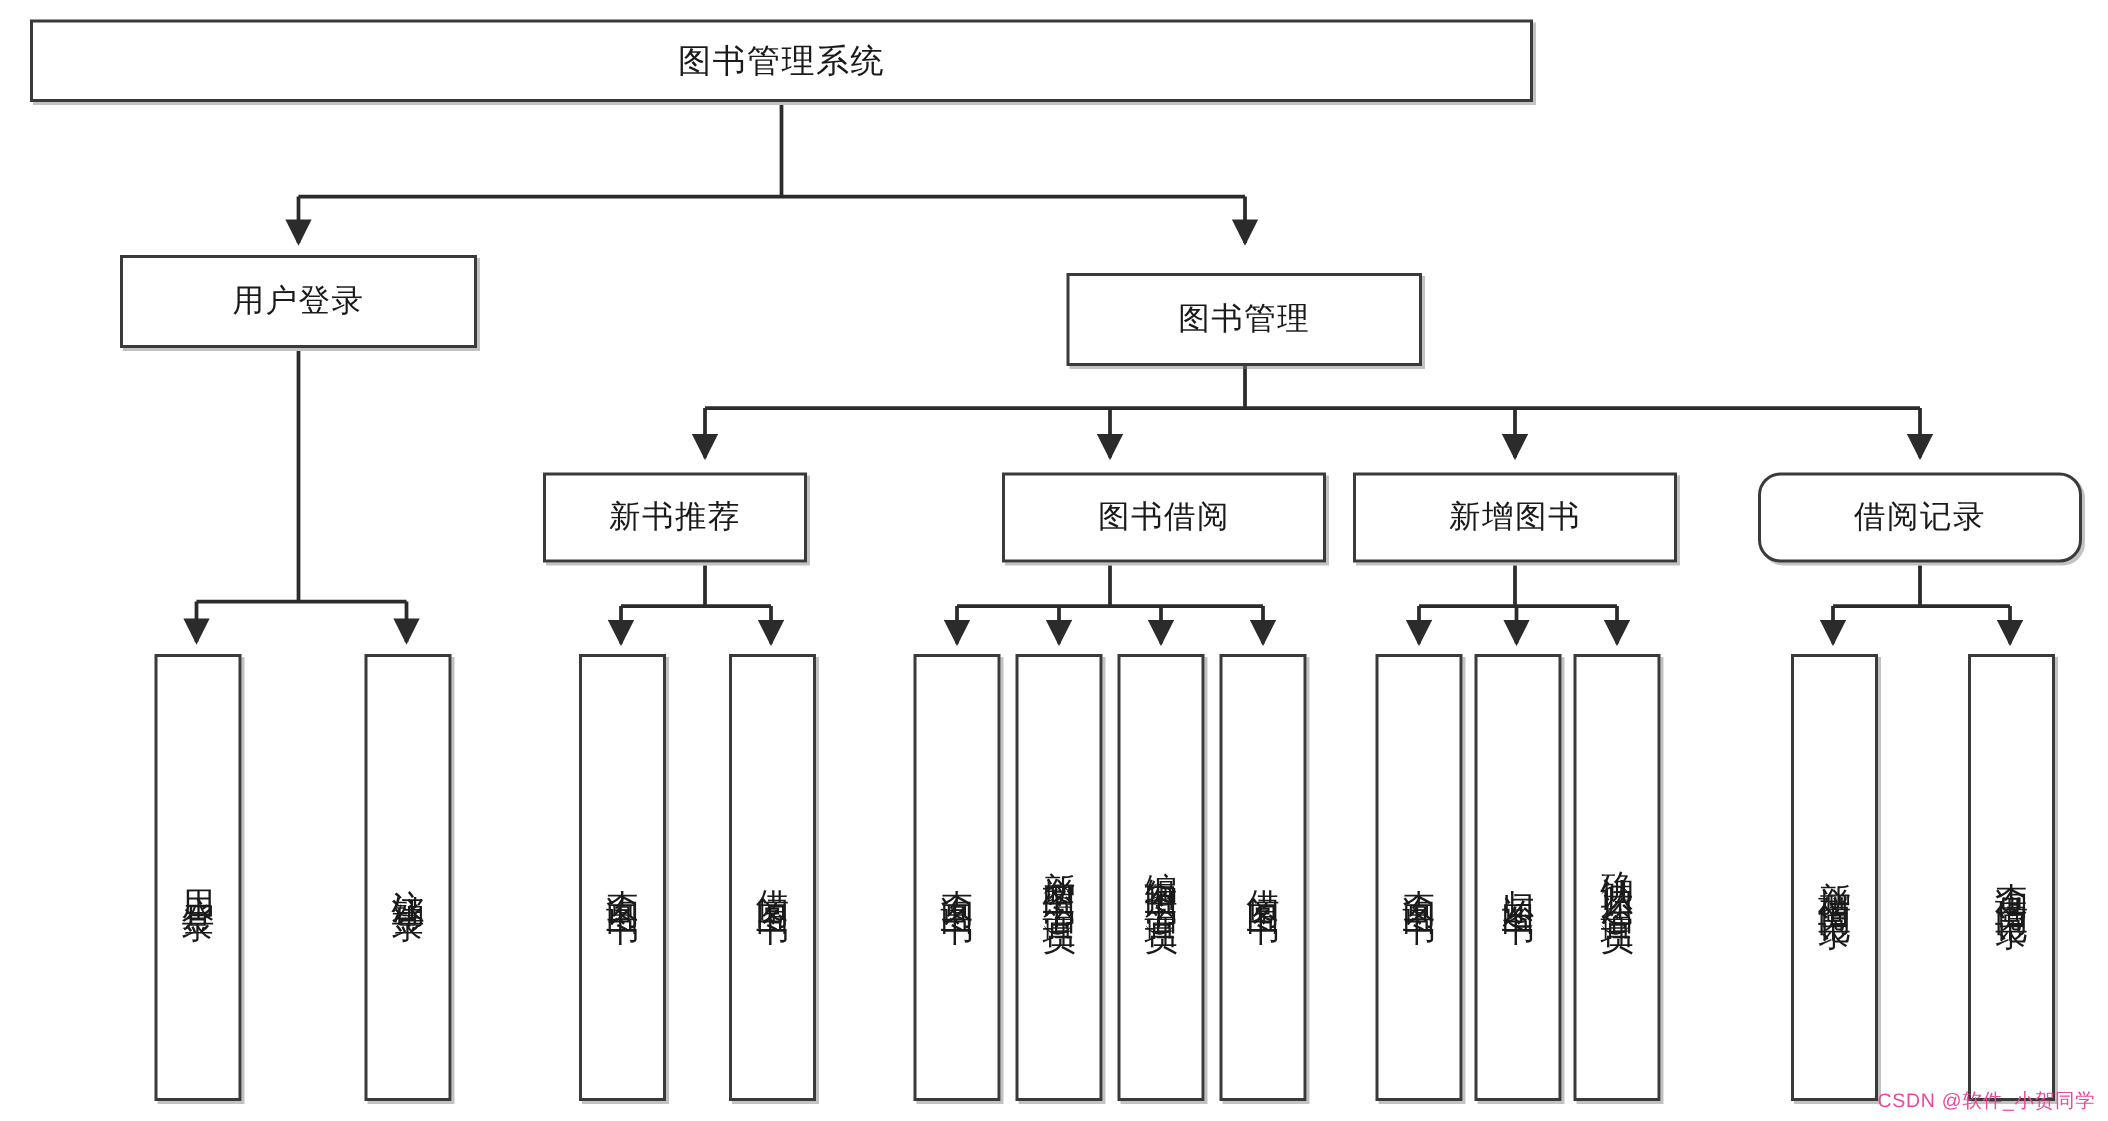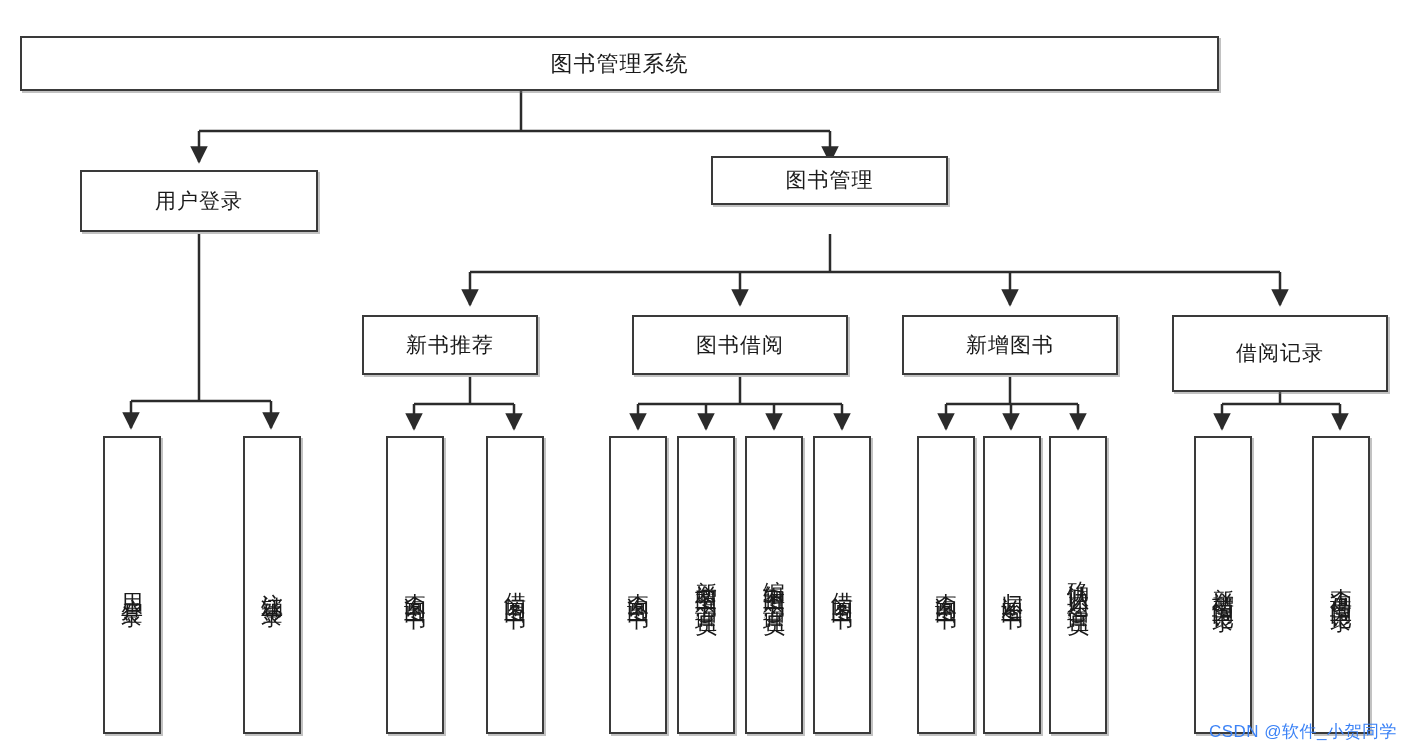--- a/index.html
+++ b/index.html
@@ -58,22 +58,22 @@
     text-orientation: upright;
     font-size: 22px;
     letter-spacing: 5px;
     line-height: 1;
     white-space: nowrap;
   }
   .watermark {
     position: absolute;
     right: 8px;
     bottom: 4px;
-    font-size: 17px;
-    color: #3b82f6;
+    font-size: 13px;
+    color: #ec4899;
     white-space: nowrap;
     letter-spacing: 0.5px;
     font-family: "Liberation Sans", "DejaVu Sans", sans-serif;
   }
 </style>
 </head>
 <body>
 
 <div id="canvas">
 
@@ -120,41 +120,41 @@
       <path d="M 1011 404 L 1011 429" marker-end="url(#arrow)"></path>
       <path d="M 1078 404 L 1078 429" marker-end="url(#arrow)"></path>
 
       <path d="M 1280 377 L 1280 404"></path>
       <path d="M 1222 404 L 1340 404"></path>
       <path d="M 1222 404 L 1222 429" marker-end="url(#arrow)"></path>
       <path d="M 1340 404 L 1340 429" marker-end="url(#arrow)"></path>
     </g>
   </svg>
 
-  <div class="node horiz" id="n-root" style="left:20px; top:13px; width:1199px; height:55px;margin-top:23px;">
+  <div class="node horiz" id="n-root" style="left:20px; top:13px; width:1002px; height:55px;">
     <span class="label">图书管理系统</span>
   </div>
 
   <div class="node horiz" style="left:80px; top:170px; width:238px; height:62px;">
     <span class="label">用户登录</span>
   </div>
-  <div class="node horiz" style="left:711px; top:156px; width:237px; height:49px;">
+  <div class="node horiz" style="left:711px; top:182px; width:237px; height:62px;">
     <span class="label">图书管理</span>
   </div>
 
   <div class="node horiz" style="left:362px; top:315px; width:176px; height:60px;">
     <span class="label">新书推荐</span>
   </div>
-  <div class="node horiz" style="left:632px; top:315px; width:216px; height:60px;">
+  <div class="node horiz" style="left:668px; top:315px; width:216px; height:60px;">
     <span class="label">图书借阅</span>
   </div>
   <div class="node horiz" style="left:902px; top:315px; width:216px; height:60px;">
     <span class="label">新增图书</span>
   </div>
-  <div class="node horiz" style="left:1172px; top:315px; width:216px; height:77px;">
+  <div class="node horiz" style="left:1172px; top:315px; width:216px; height:60px;border-radius:15px;">
     <span class="label">借阅记录</span>
   </div>
 
   <div class="node vert" style="left:103px; top:436px; width:58px; height:298px;">
     <span class="label">用户登录</span>
   </div>
   <div class="node vert" style="left:243px; top:436px; width:58px; height:298px;">
     <span class="label">注销登录</span>
   </div>
 

